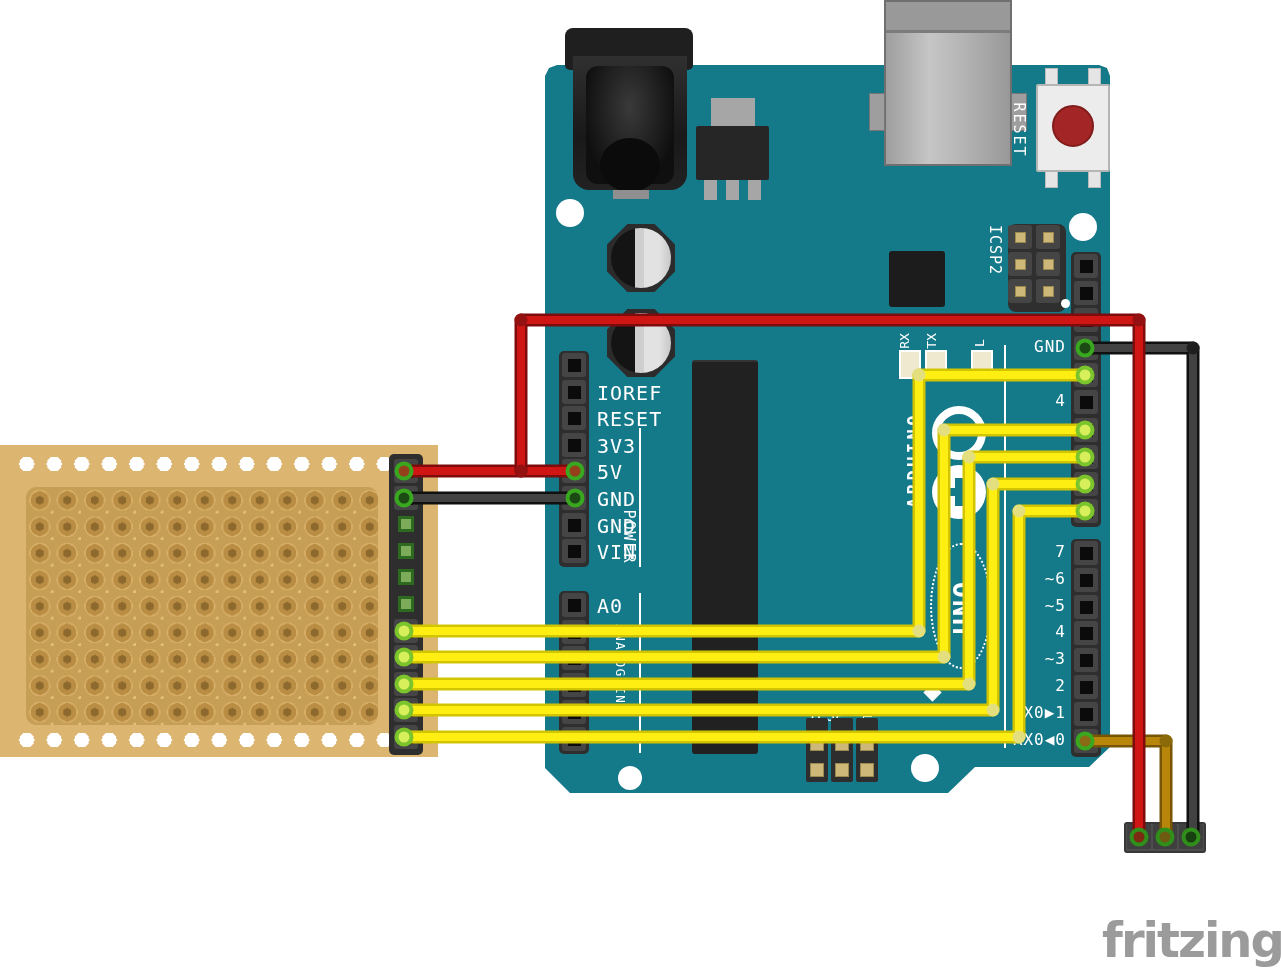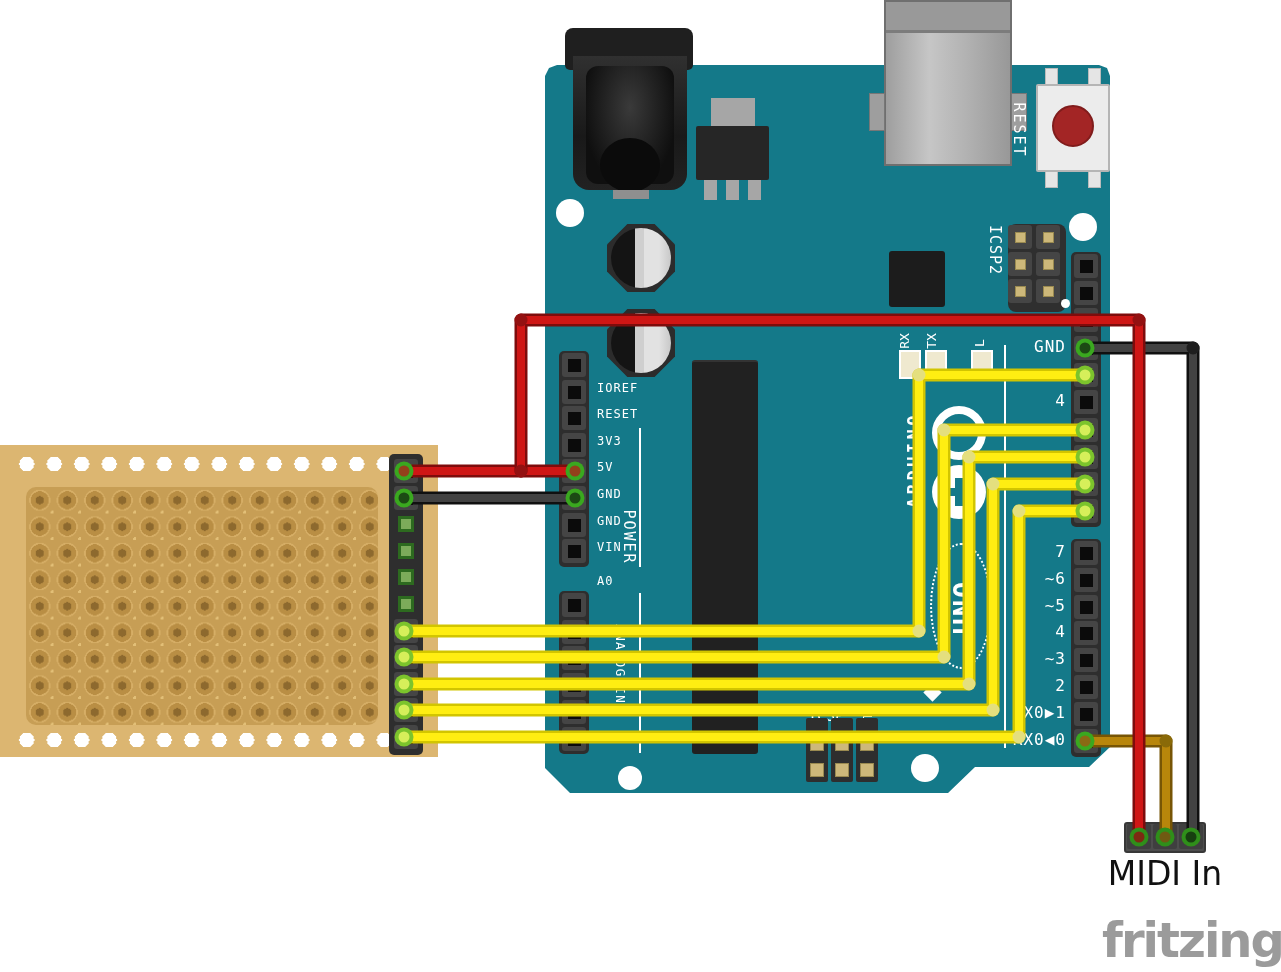--- a/index.html
+++ b/index.html
@@ -49,21 +49,21 @@
   #icsp2-block{left:1008px;top:224px;width:58px;height:88px;background:#2f2f2f;border-radius:8px;}
   
   .hdr{position:absolute;background:#2e2e2e;border-radius:5px;}
   .pin-out{position:absolute;width:24px;height:24px;background:#454545;border-radius:3px;}
   .pin-in{position:absolute;width:13px;height:13px;background:#0b0b0b;left:5.5px;top:5.5px;}
   .pin-sq{position:absolute;width:16px;height:16px;background:#7cab5a;border:3px solid #2d6a1f;box-sizing:border-box;}
   .gold{position:absolute;background:#cdb87a;border:1px solid #9a8a50;box-sizing:border-box;}
   .midi-hdr{position:absolute;background:#4d4d4d;border:2px solid #383838;border-radius:3px;box-sizing:border-box;}
   .midi-cell{position:absolute;width:24px;height:25px;background:#3f3f3f;border-radius:2px;}
   
-  .lbl-l{position:absolute;left:597px;width:70px;height:20px;color:#fff;font-size:12px;letter-spacing:1px;}
+  .lbl-l{position:absolute;left:597px;width:70px;height:20px;color:#fff;font-size:20px;letter-spacing:1px;}
   .lbl-r{position:absolute;left:976px;width:90px;height:20px;color:#fff;font-size:16px;text-align:right;letter-spacing:1px;}
   
   #ring1{left:932px;top:406px;width:54px;height:54px;border:8px solid #fff;border-radius:50%;box-sizing:border-box;}
   #disc{left:932px;top:465px;width:54px;height:54px;background:#fff;border-radius:50%;}
   #plus-v{left:955px;top:478px;width:8px;height:28px;background:#147989;}
   #plus-h{left:945px;top:488px;width:28px;height:8px;background:#147989;}
   #uno-dots{left:930px;top:543px;width:62px;height:126px;border:2px dotted #fff;border-radius:50%;box-sizing:border-box;}
   #led-on{left:926px;top:686px;width:13px;height:13px;background:#fdfdfd;transform:rotate(45deg);}
   #txt-midi{left:1085px;top:854px;width:160px;height:40px;font-family:"DejaVu Sans",sans-serif;font-size:33px;color:#111;text-align:center;}
   #txt-fritzing{left:1102px;top:912px;width:220px;height:60px;font-family:"DejaVu Sans",sans-serif;
@@ -300,36 +300,35 @@
       <div class="abs" style="left:856px;top:718px;width:22px;height:64px;background:#2e2e2e;border-radius:2px;"></div>
       <div class="gold abs" style="left:860px;top:737px;width:14px;height:14px;"></div>
       <div class="gold abs" style="left:860px;top:763px;width:14px;height:14px;"></div>
       <div class="lbl-l" style="top:381px;">IOREF</div>
       <div class="lbl-l" style="top:407px;">RESET</div>
       <div class="lbl-l" style="top:434px;">3V3</div>
       <div class="lbl-l" style="top:460px;">5V</div>
       <div class="lbl-l" style="top:487px;">GND</div>
       <div class="lbl-l" style="top:514px;">GND</div>
       <div class="lbl-l" style="top:540px;">VIN</div>
-      <div class="lbl-l" style="top:574px;">A0</div>
+      <div class="lbl-l" style="top:594px;">A0</div>
       <div class="lbl-r" style="top:337px;">GND</div>
       <div class="lbl-r" style="top:391px;">4</div>
       <div class="lbl-r" style="top:542px;">7</div>
       <div class="lbl-r" style="top:569px;">~6</div>
       <div class="lbl-r" style="top:596px;">~5</div>
       <div class="lbl-r" style="top:622px;">4</div>
       <div class="lbl-r" style="top:649px;">~3</div>
       <div class="lbl-r" style="top:676px;">2</div>
       <div class="lbl-r" style="top:703px;">TX0▶1</div>
       <div class="lbl-r" style="top:730px;">RX0◀0</div>
     </div>
 
   <div id="midi-hdr-mount"></div>
 
-  <div class="abs" id="txt-midi">MIDI In</div>
   <div class="abs" id="txt-fritzing">fritzing</div>
 
   <svg id="wires" width="1281" height="972" viewBox="0 0 1281 972">
       <g>
         <polyline points="1085,511 1019,511 1019,737 404,737" fill="none" stroke="#d2c500" stroke-width="13" stroke-linejoin="round" stroke-linecap="round"></polyline>
         <polyline points="1085,511 1019,511 1019,737 404,737" fill="none" stroke="#ffee12" stroke-width="8" stroke-linejoin="round" stroke-linecap="round"></polyline>
         <circle cx="1019" cy="511" r="6.5" fill="#e4df7e"></circle>
         <circle cx="1019" cy="737" r="6.5" fill="#e4df7e"></circle>
       </g>
       <g>

